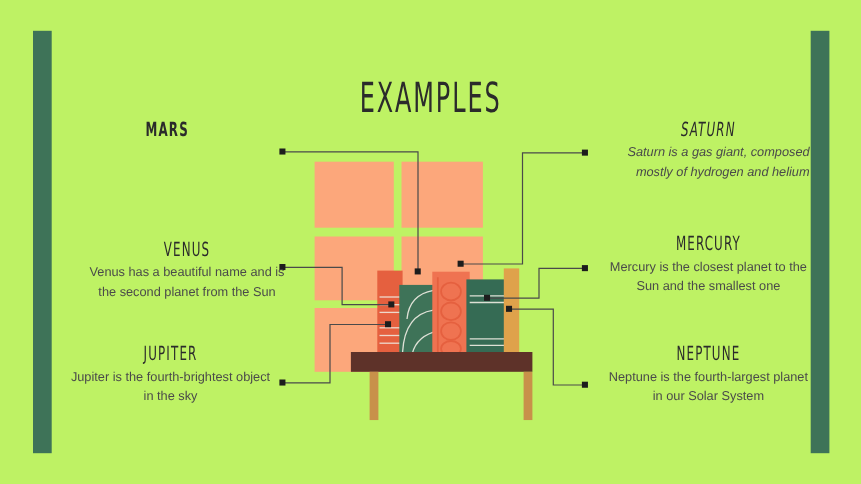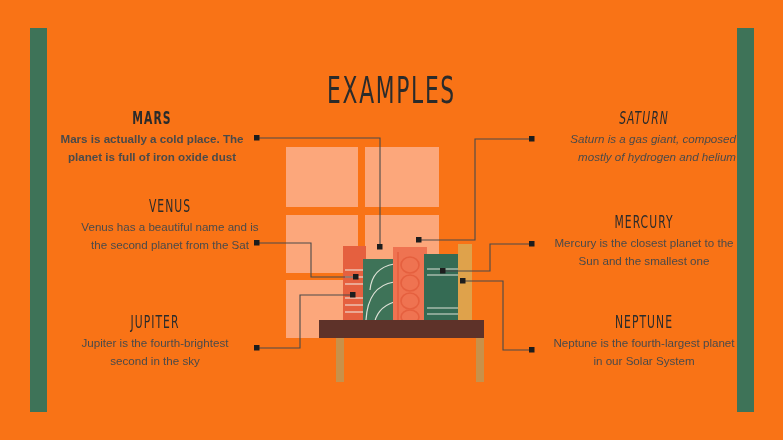--- a/index.html
+++ b/index.html
@@ -7,21 +7,21 @@
     padding: 0;
     background: #ffffff;
   }
   body {
     font-family: "Liberation Sans", sans-serif;
   }
   #slide {
     position: relative;
     width: 783px;
     height: 440px;
-    background: #f97316;
+    background: #bef264;
     overflow: hidden;
   }
 
   
   .side-bar {
     position: absolute;
     top: 28px;
     width: 17px;
     height: 384px;
     background: #3e7358;
@@ -62,21 +62,21 @@
   }
   .block .body {
     font-size: 11.6px;
     line-height: 1.55;
     color: #4a4a4a;
   }
   .block.center .body { text-align: center; }
   .block.leftal .body { text-align: right; }
 
   .blk-mars    { left: 60px;  top: 107px; font-weight: bold; }
-  .blk-venus   { left: 78px;  top: 195px; }
+  .blk-venus   { left: 78px;  top: 216px; }
   .blk-jupiter { left: 63px;  top: 311px; }
   .blk-saturn  { left: 552px; top: 107px; font-style: italic; }
   .blk-mercury { left: 552px; top: 211px; }
   .blk-neptune { left: 552px; top: 311px; }
 
   
   #illustration {
     position: absolute;
     left: 270px;
     top: 130px;
@@ -192,31 +192,30 @@
       <rect x="353" y="274" width="5.5" height="5.5"></rect>
       <rect x="350" y="292" width="5.5" height="5.5"></rect>
       <rect x="416" y="237" width="5.5" height="5.5"></rect>
       <rect x="440" y="268" width="5.5" height="5.5"></rect>
       <rect x="460" y="278" width="5.5" height="5.5"></rect>
     </g>
   </svg>
 
   <div class="block center blk-mars">
     <div class="heading">MARS</div>
-    <div class="body">Mars is actually a cold place. The planet is full of iron oxide dust</div>
   </div>
 
   <div class="block center blk-venus">
     <div class="heading">VENUS</div>
-    <div class="body">Venus has a beautiful name and is the second planet from the Sat</div>
+    <div class="body">Venus has a beautiful name and is the second planet from the Sun</div>
   </div>
 
   <div class="block center blk-jupiter">
     <div class="heading">JUPITER</div>
-    <div class="body">Jupiter is the fourth-brightest second in the sky</div>
+    <div class="body">Jupiter is the fourth-brightest object in the sky</div>
   </div>
 
   <div class="block leftal blk-saturn">
     <div class="heading">SATURN</div>
     <div class="body">Saturn is a gas giant, composed mostly of hydrogen and helium</div>
   </div>
 
   <div class="block center blk-mercury">
     <div class="heading">MERCURY</div>
     <div class="body">Mercury is the closest planet to the Sun and the smallest one</div>

